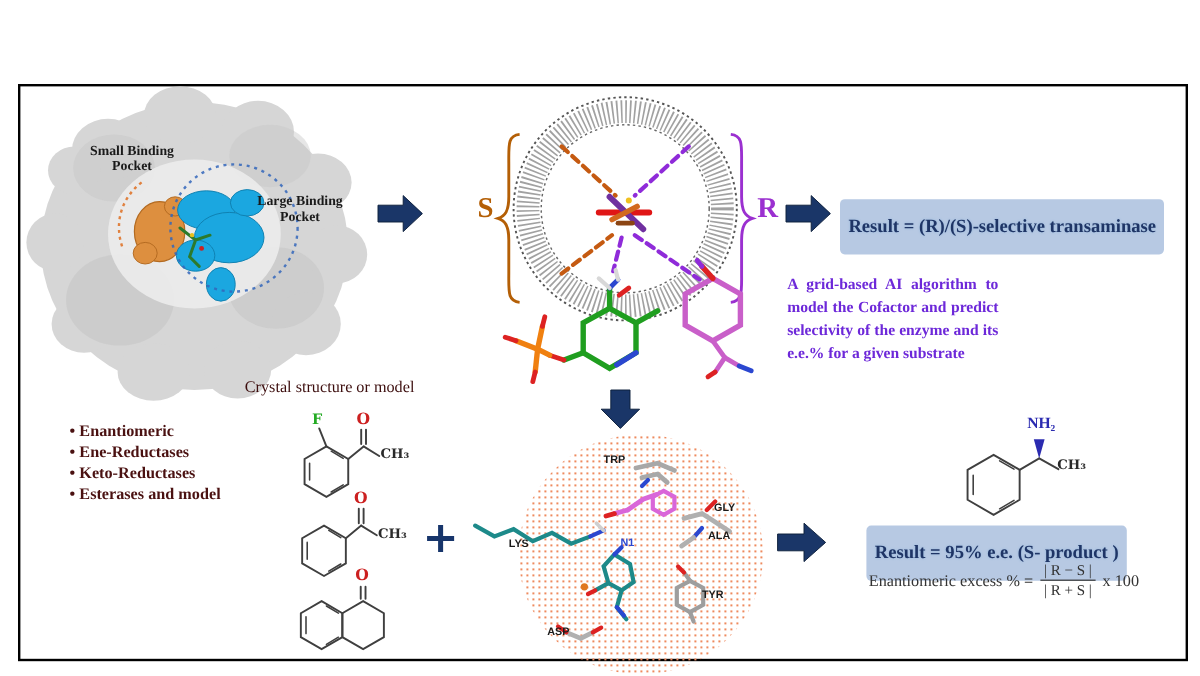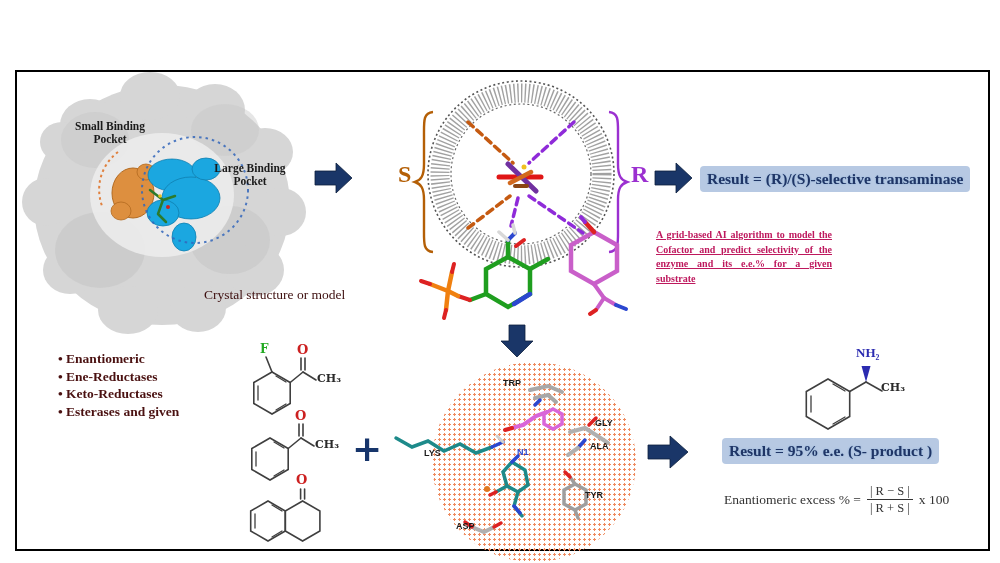--- a/index.html
+++ b/index.html
@@ -5,40 +5,40 @@
   html,body{margin:0;padding:0;background:#fff;}
   .page{position:relative;width:1000px;height:561px;background:#ffffff;overflow:hidden;
         font-family:"Liberation Serif",serif;}
   .frame{position:absolute;left:15px;top:70px;width:971px;height:477px;border:2px solid #000;}
   .art{position:absolute;left:0;top:0;z-index:2;pointer-events:none;}
   .dots{position:absolute;left:432px;top:362px;width:204px;height:200px;border-radius:50%;z-index:1;
         background-image:radial-gradient(circle,#ee8a5e 1px,rgba(255,255,255,0) 1.2px);
         background-size:5px 5px;}
   .lbl{position:absolute;z-index:3;color:#111;line-height:1.15;}
   .pocket{font-weight:bold;font-size:11.5px;text-align:center;color:#1a1a1a;}
-  .caption{font-size:13.5px;white-space:nowrap;color:#3c0d0d;}
+  .caption{font-size:13.5px;white-space:nowrap;color:#3c0d0d;margin-top:28px;}
   .s-lab{font-size:24px;font-weight:bold;color:#b45f06;}
   .r-lab{font-size:24px;font-weight:bold;color:#9b30d0;}
   .result{font-size:15.5px;font-weight:bold;color:#1f3566;background:#b7c9e3;
-          padding:4px 7px;border-radius:4px;white-space:nowrap;
+          padding:14px 7px;border-radius:4px;white-space:nowrap;
           text-shadow:0 0 2px #8fb3d9;}
-  .note{width:176px;font-size:10px;font-weight:bold;text-align:justify;color:#be185d;line-height:1.45;text-decoration:underline;}
+  .note{width:176px;font-size:13px;font-weight:bold;text-align:justify;color:#6d28d9;line-height:1.45;}
   .enzymes{list-style:none;margin:0;padding:0;font-size:13.5px;font-weight:bold;color:#4a1111;}
   .enzymes li{line-height:17.5px;}
   .enzymes li::before{content:"\2022  ";}
   .plus{font-family:"DejaVu Sans",sans-serif;font-size:36px;font-weight:bold;color:#17356b;}
   .res-lab{font-family:"Liberation Sans",sans-serif;font-size:9px;font-weight:bold;color:#1a1a1a;}
   .blue-t{color:#2b47d0;}
   .chem{font-family:"DejaVu Serif",serif;font-weight:bold;}
   .f-lab{font-size:12px;color:#22aa22;}
   .o-lab{font-size:13px;color:#cc2020;}
   .ch3-lab{font-size:11px;color:#2a2a2a;}
   .nh2-lab{font-size:13px;color:#2b2bb0;font-family:Liberation Serif, serif;}
   .formula{display:flex;align-items:center;font-size:13.5px;color:#333;white-space:nowrap;}
-  .frac{display:inline-block;text-align:center;font-size:12.5px;margin:16px 6px;}
+  .frac{display:inline-block;text-align:center;font-size:12.5px;margin:0 6px;}
   .frac .num{border-bottom:1.3px solid #333;padding:0 3px 1px;}
   .frac .den{padding-top:1px;}
 </style>
 </head>
 <body>
 
 <div class="page">
 
   <div class="frame"></div>
 
@@ -237,21 +237,21 @@
   <div class="lbl r-lab" style="left:631px;top:161px;">R</div>
 
   <div class="lbl result" style="left:700px;top:166px;">Result = (R)/(S)-selective transaminase</div>
 
   <div class="lbl note" style="left:656px;top:228px;">A grid-based AI algorithm to model the Cofactor and predict selectivity of the enzyme and its e.e.% for a given substrate</div>
 
   <ul class="lbl enzymes" style="left:58px;top:350px;">
     <li>Enantiomeric</li>
     <li>Ene-Reductases</li>
     <li>Keto-Reductases</li>
-    <li>Esterases and given</li>
+    <li>Esterases and model</li>
   </ul>
 
   <div class="lbl chem f-lab" style="left:260px;top:343px;">F</div>
   <div class="lbl chem o-lab" style="left:297px;top:343px;">O</div>
   <div class="lbl chem ch3-lab" style="left:317px;top:373px;">CH₃</div>
   <div class="lbl chem o-lab" style="left:295px;top:409px;">O</div>
   <div class="lbl chem ch3-lab" style="left:315px;top:439px;">CH₃</div>
   <div class="lbl chem o-lab" style="left:296px;top:473px;">O</div>
 
   <div class="lbl plus" style="left:352px;top:428px;">+</div>

